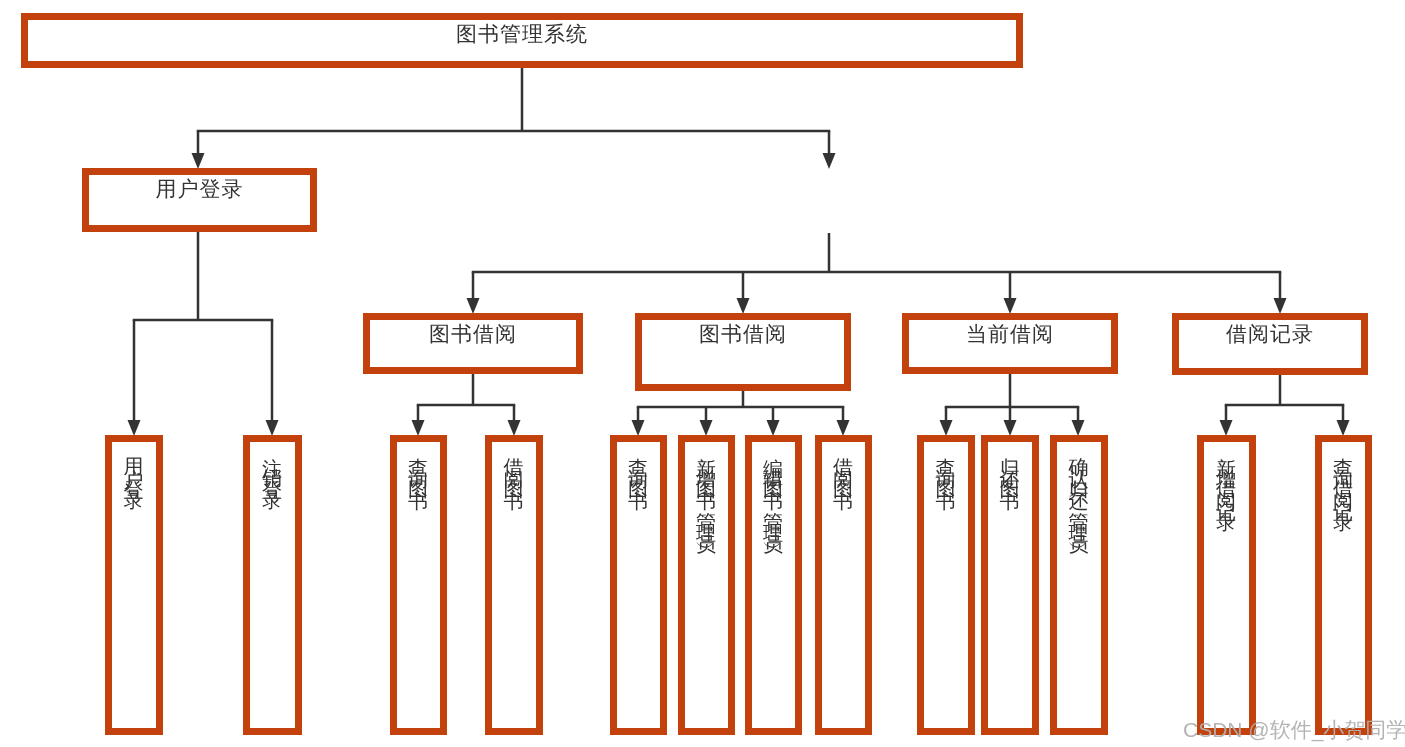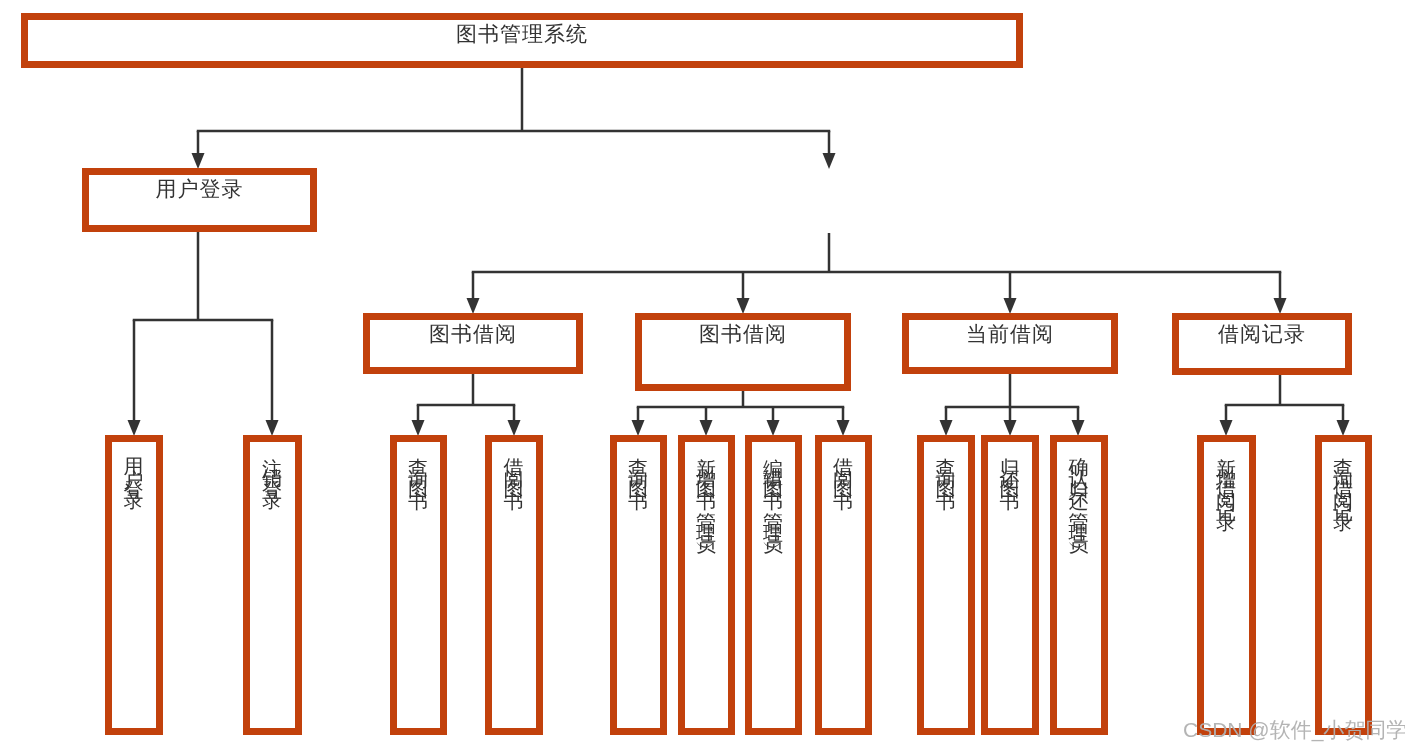--- a/index.html
+++ b/index.html
@@ -112,21 +112,21 @@
 
   <div class="node" style="left:363px;top:313px;width:220px;height:61px">
     <span class="hlabel">图书借阅</span>
   </div>
   <div class="node" style="left:635px;top:313px;width:216px;height:78px">
     <span class="hlabel">图书借阅</span>
   </div>
   <div class="node" style="left:902px;top:313px;width:216px;height:61px">
     <span class="hlabel">当前借阅</span>
   </div>
-  <div class="node" style="left:1172px;top:313px;width:180px;height:62px">
+  <div class="node" style="left:1172px;top:313px;width:196px;height:62px">
     <span class="hlabel">借阅记录</span>
   </div>
 
   <div class="node leaf" style="left:105px;top:435px;width:58px;height:300px">
     <span class="vlabel">用户登录</span>
   </div>
   <div class="node leaf" style="left:243px;top:435px;width:59px;height:300px">
     <span class="vlabel">注销登录</span>
   </div>
   <div class="node leaf" style="left:390px;top:435px;width:57px;height:300px">

